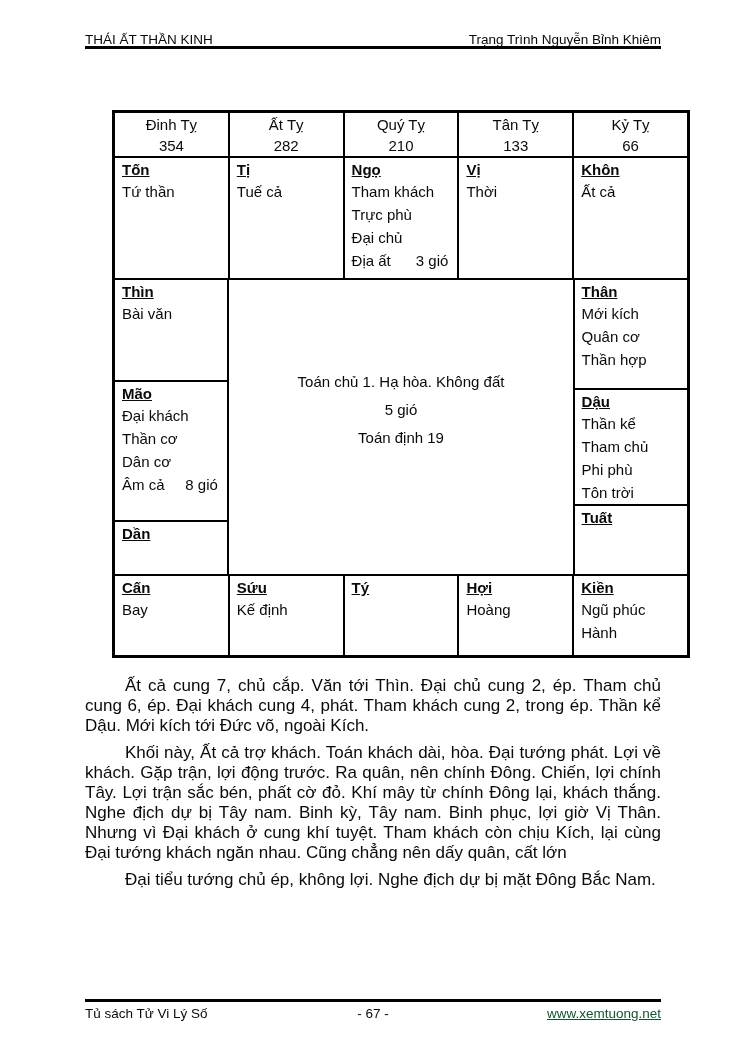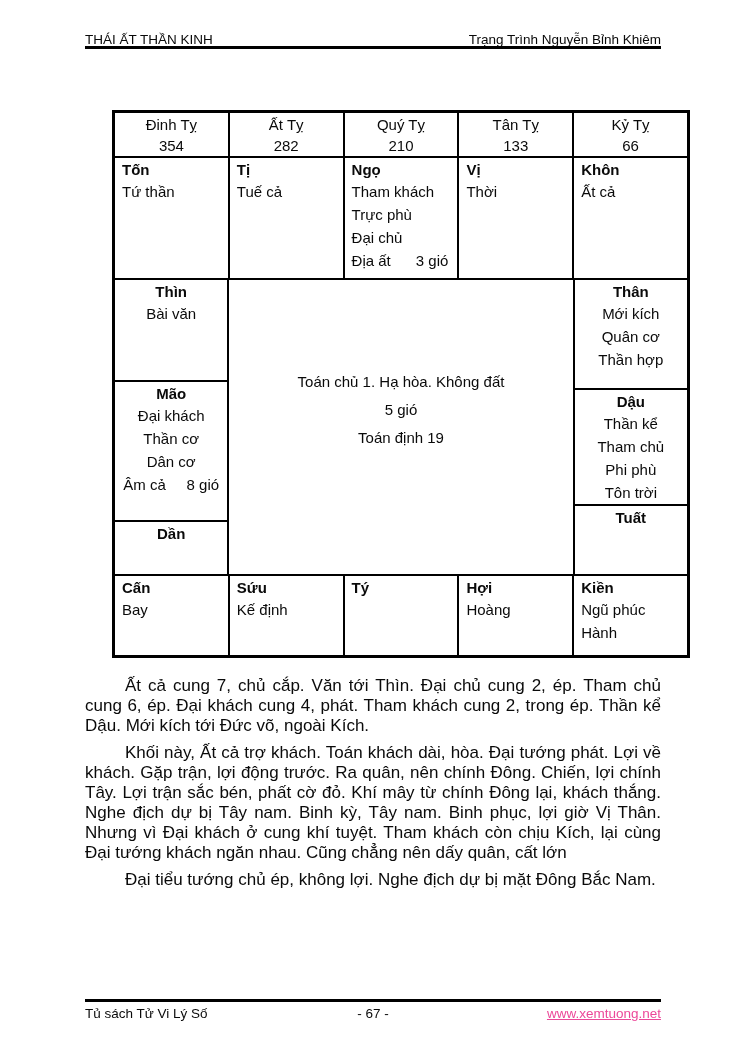--- a/index.html
+++ b/index.html
@@ -22,28 +22,28 @@
   }
   .c-row { display:flex; border-bottom:2px solid #000; box-sizing:border-box; }
   .c-row.top { height:45px; }
   .c-row.r2 { height:122px; }
   .c-row.bottom { flex:1; border-bottom:none; }
   .c-cell { flex:1 1 0; border-right:2px solid #000; box-sizing:border-box; padding:2px 7px; overflow:hidden; }
   .c-cell:last-child { border-right:none; }
   .top .c-cell { text-align:center; padding-top:2px; }
   .year-name { line-height:20px; }
   .year-num  { line-height:22px; }
-  .c-label { font-weight:bold; line-height:20px; }
+  .c-label { font-weight:bold; line-height:20px;text-decoration:underline; }
   .c-line { line-height:23px; white-space:pre-wrap; }
 
   .middle { display:flex; height:296px; border-bottom:2px solid #000; box-sizing:border-box; }
   .mid-stack { width:20%; box-sizing:border-box; display:flex; flex-direction:column; }
   .mid-stack.left  { border-right:2px solid #000; }
   .mid-stack.right { border-left:2px solid #000; }
-  .mid-cell { box-sizing:border-box; padding:2px 7px; overflow:hidden;text-align:center; }
+  .mid-cell { box-sizing:border-box; padding:2px 7px; overflow:hidden; }
   .mid-cell.divider { border-bottom:2px solid #000; }
   .mid-cell.fill { flex:1; }
   .h-thin { height:102px; } .h-mao { height:140px; }
   .h-than { height:110px; } .h-dau { height:116px; }
   .center-cell {
     flex:1; display:flex; flex-direction:column; justify-content:center; align-items:center;
     text-align:center; padding-bottom:34px; box-sizing:border-box;
   }
   .center-line { line-height:28px; }
 
@@ -52,21 +52,21 @@
     position:absolute; left:85px; top:676px; width:576px;
     font-size:17px; line-height:20px; text-align:justify;
   }
   .body-text p { margin:0 0 7px 0; text-indent:40px; }
 
   
   .footer-rule { position:absolute; top:999px; left:85px; width:576px; height:3px; background:#000; }
   .page-footer { position:absolute; top:1006px; left:85px; width:576px; font-size:13.5px; }
   .f-center { position:absolute; left:0; right:0; text-align:center; }
   .f-left { float:left; }
-  .f-right { float:right; text-decoration:underline; color:#ec4899; cursor:pointer; }
+  .f-right { float:right; text-decoration:underline; color:#14532d; cursor:pointer; }
 </style>
 </head>
 <body>
 
 <div class="page">
 
   <div class="page-header">
     <span>THÁI ẤT THẦN KINH</span>
     <span>Trạng Trình Nguyễn Bỉnh Khiêm</span>
   </div>

